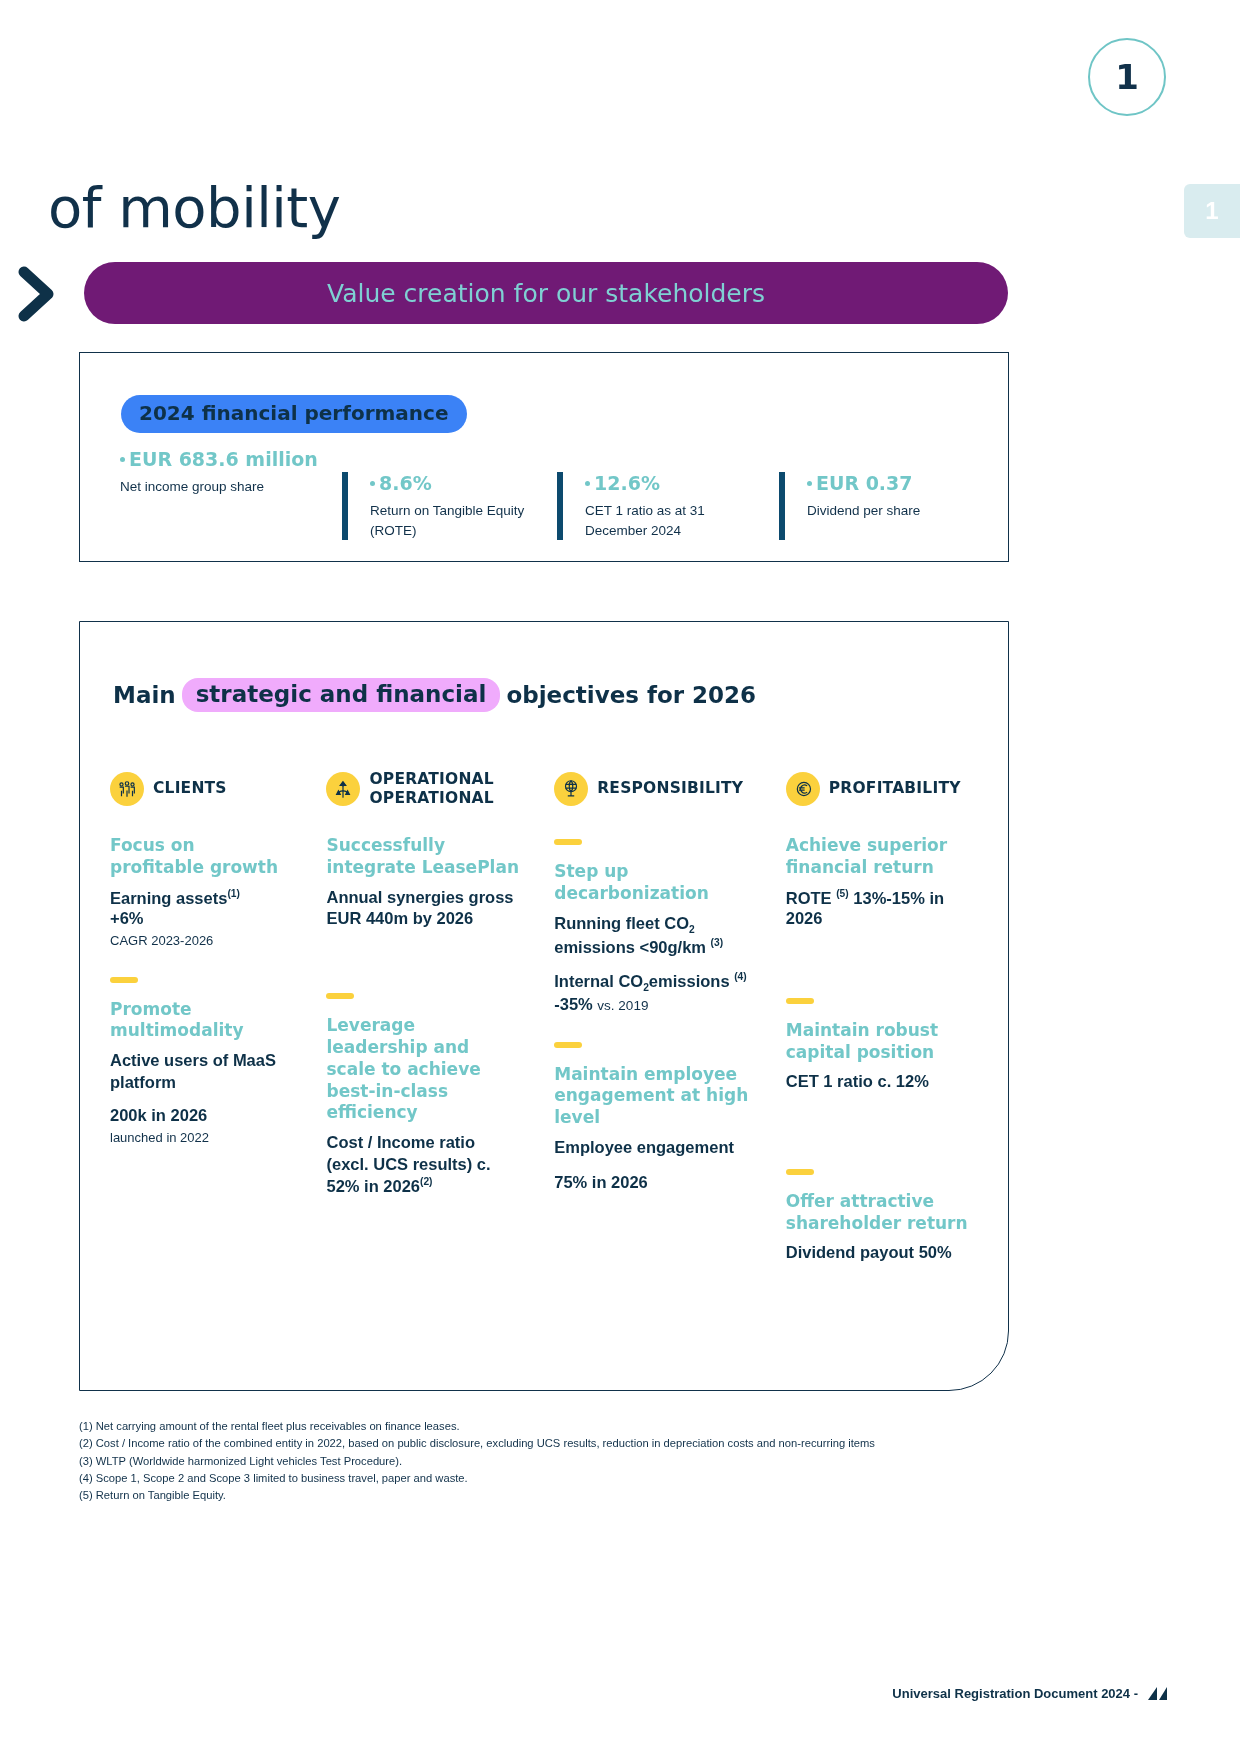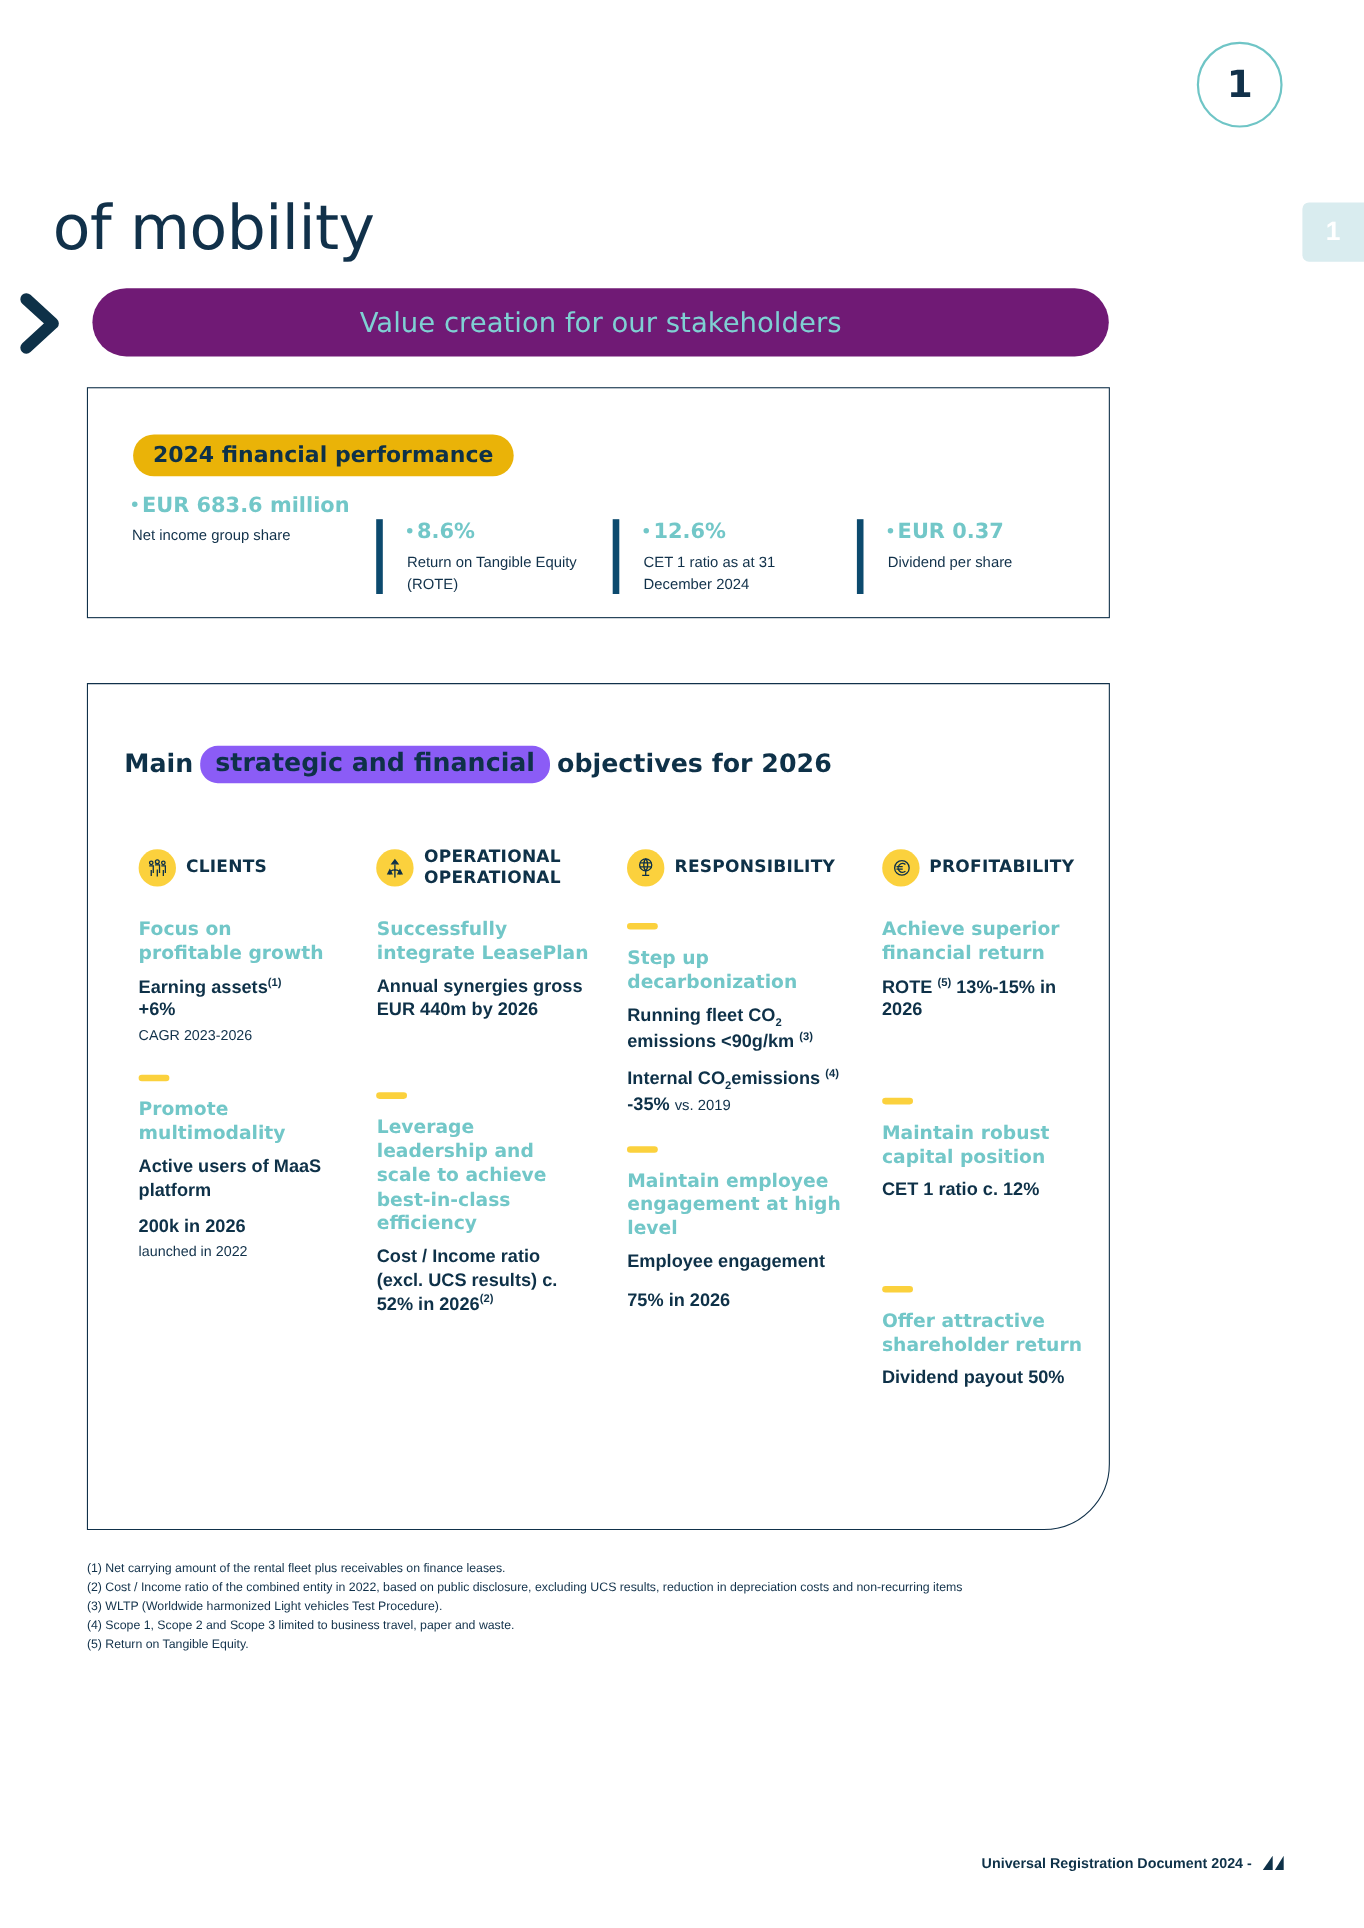--- a/index.html
+++ b/index.html
@@ -62,21 +62,21 @@
   }
   .box-top { left: 79px; top: 352px; width: 930px; height: 210px; }
   .box-bottom {
     left: 79px; top: 621px; width: 930px; height: 770px;
     border-bottom-right-radius: 60px;
   }
 
   
   .pill {
     display: inline-block;
-    background: #eab308; color: #0e3148;
+    background: #3b82f6; color: #0e3148;
     border-radius: 20px; padding: 6px 18px 8px 18px;
     font-size: 20px; font-weight: 700;
     font-family: "DejaVu Sans", sans-serif;
     white-space: nowrap;
   }
   .pill-top { position: absolute; left: 121px; top: 395px; }
 
   
   .kpi-row {
     position: absolute; left: 120px; top: 448px;
@@ -104,28 +104,28 @@
 
   
   .obj-head {
     position: absolute; left: 113px; top: 678px;
     font-size: 23px; font-weight: 700; color: #0e3148;
     font-family: "DejaVu Sans", sans-serif;
     display: flex; align-items: center; gap: 0px;
     white-space: nowrap;
   }
   .obj-head .mid {
-    background: #8b5cf6; border-radius: 16px;
+    background: #f0abfc; border-radius: 16px;
     padding: 3px 14px 5px 14px; margin: 0 6px;
   }
 
   
   .cols {
     position: absolute; left: 110px; top: 765px;
-    width: 880px; display: flex; gap: 16px; margin-left: 16px;
+    width: 880px; display: flex; gap: 16px;
   }
   .col { width: 212px; padding-right: 18px; }
   .col:nth-child(2) { width: 224px; }
   .col:nth-child(3) { width: 228px; }
   .col:nth-child(4) { width: 216px; }
 
   .col-head { display: flex; align-items: center; gap: 9px; margin-bottom: 22px; min-height: 48px; }
   .col-icon {
     width: 34px; height: 34px; border-radius: 50%;
     background: #fcd council; background: #fbd13d;

